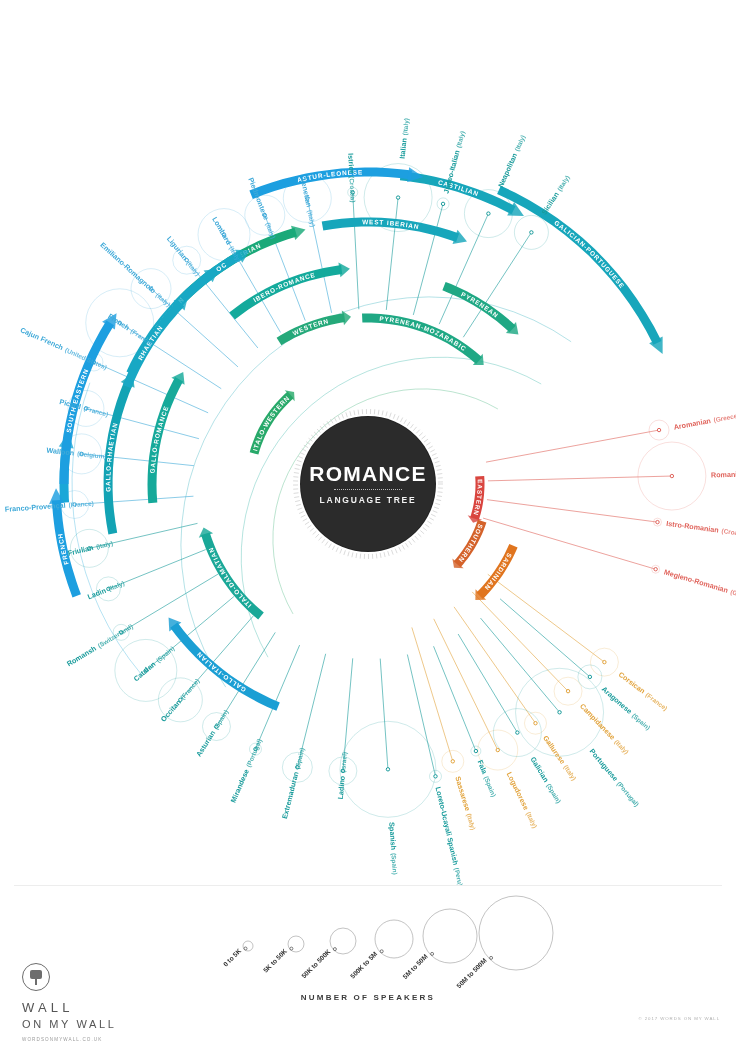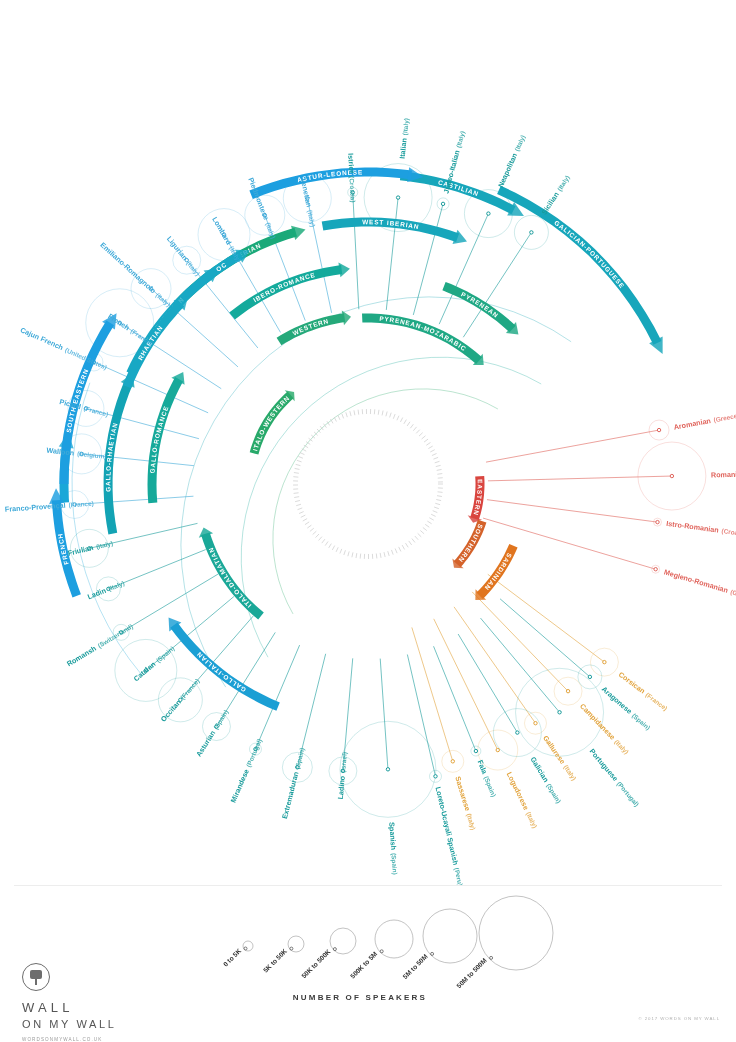--- a/index.html
+++ b/index.html
@@ -12,21 +12,21 @@
   .hub-wrap{position:absolute;left:293px;top:409px;width:150px;height:150px;}
   .hub-disc{position:absolute;left:8px;top:8px;width:134px;height:134px;border-radius:50%;
             background:#2b2b2b;box-shadow:0 0 0 1px #222;}
   .hub-title{position:absolute;left:0;top:53px;width:150px;text-align:center;
              color:#fff;font-size:21px;font-weight:bold;letter-spacing:1.3px;
              font-family:"Liberation Sans", sans-serif;}
   .hub-rule{position:absolute;left:41px;top:80px;width:68px;border-top:1px dotted #b9b9b9;}
   .hub-sub{position:absolute;left:0;top:86px;width:150px;text-align:center;color:#f1f1f1;
            font-size:8.5px;letter-spacing:1.8px;font-weight:bold;}
 
-  .legend-caption{position:absolute;left:0;top:993px;width:720px;text-align:center;
+  .legend-caption{position:absolute;left:8px;top:993px;width:720px;text-align:center;
                   font-size:8px;letter-spacing:2.2px;font-weight:bold;color:#3b3b3b;}
 
   .brand{position:absolute;left:22px;top:963px;width:140px;}
   .brand-mark{width:26px;height:26px;border-radius:50%;border:1px solid #6d6d6d;
               position:relative;margin-bottom:9px;}
   .brand-mark:before{content:"";position:absolute;left:7px;top:6px;width:12px;height:9px;
               background:#6d6d6d;border-radius:2px;}
   .brand-mark:after{content:"";position:absolute;left:12px;top:14px;width:2px;height:7px;
               background:#6d6d6d;}
   .brand-1{font-size:13px;letter-spacing:4.2px;color:#555;}
@@ -619,20 +619,26 @@
           <text x="0" y="0" text-anchor="end" class="legend-text">5M to 50M</text>
         </g>
         <circle cx="516" cy="933" r="37" fill="none" stroke="#9b9b9b" stroke-width="0.6"></circle>
         <circle cx="491.1" cy="957.9" r="1.5" fill="none" stroke="#5a5a5a" stroke-width="0.8"></circle>
         <g transform="translate(487.1,960.9) rotate(-45)">
           <text x="0" y="0" text-anchor="end" class="legend-text">50M to 500M</text>
         </g>
       </g>
   </svg>
 
+  <div class="hub-wrap">
+    <div class="hub-disc"></div>
+    <div class="hub-title">ROMANCE</div>
+    <div class="hub-rule"></div>
+    <div class="hub-sub">LANGUAGE TREE</div>
+  </div>
 
   <div class="frame-line"></div>
   <div class="legend-caption">NUMBER OF SPEAKERS</div>
 
   <div class="brand">
     <div class="brand-mark"></div>
     <div class="brand-1">WALL</div>
     <div class="brand-2">ON MY WALL</div>
     <div class="brand-3">WORDSONMYWALL.CO.UK</div>
   </div>

